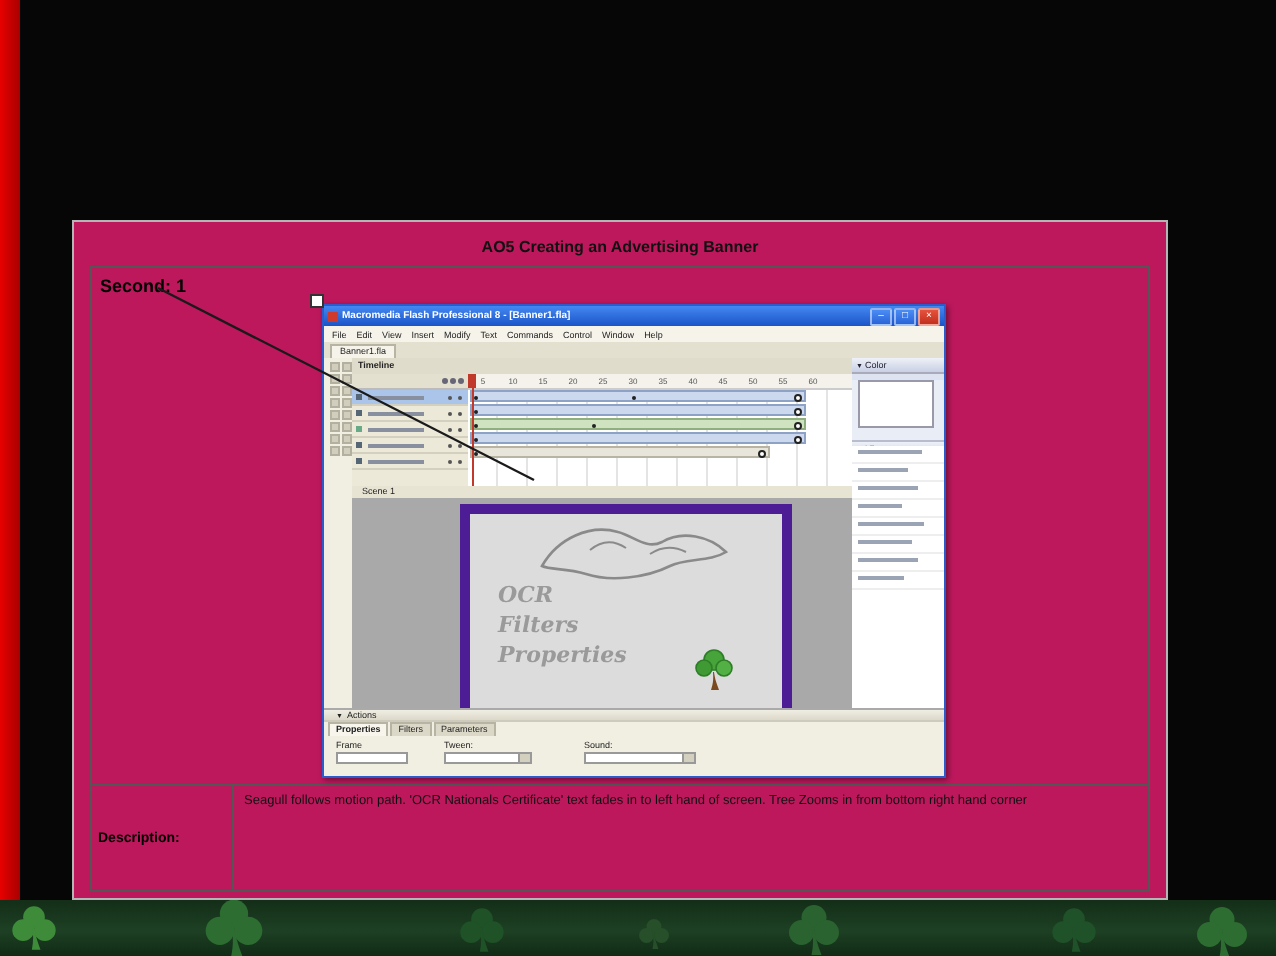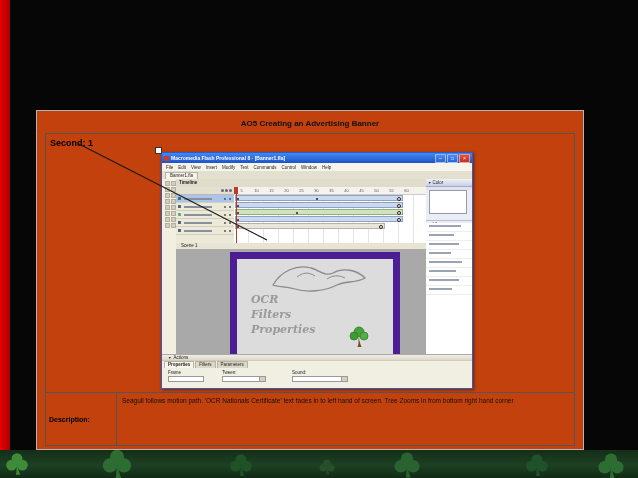--- a/index.html
+++ b/index.html
@@ -8,21 +8,21 @@
   
   .red-bar{position:absolute;left:0;top:0;width:10px;height:450px;
            background:linear-gradient(90deg,#e80000,#a80000);}
   .slide-title{position:absolute;left:0;right:0;top:14px;text-align:center;color:#fff;
                font-family:"DejaVu Sans",sans-serif;font-weight:700;font-size:29px;line-height:1.35;
                letter-spacing:.5px;text-shadow:1px 1px 0 #333;}
   .footer{position:absolute;left:0;bottom:0;width:638px;height:28px;overflow:hidden;
           background:linear-gradient(180deg,#142e18,#1d4023 55%,#112a15);z-index:3;}
   .clover{position:absolute;}
   
-  .doc{position:absolute;left:36px;top:110px;width:546px;height:338px;background:#c2410c;
+  .doc{position:absolute;left:36px;top:110px;width:546px;height:338px;background:#be185d;
        border:1px solid #b5b5b5;z-index:2;}
   .doc-header{position:absolute;left:0;right:0;top:8px;text-align:center;
               font-size:8px;font-weight:bold;color:#111;}
   .second-label{position:absolute;left:13px;top:27px;font-size:9px;font-weight:bold;color:#000;z-index:4;}
   .doc-table{position:absolute;left:8px;top:22px;right:8px;bottom:3px;border:1px solid #555;}
   .desc-row{position:absolute;left:0;right:0;bottom:0;height:52px;border-top:1px solid #555;display:flex;}
   .desc-label{width:64px;border-right:1px solid #555;display:flex;align-items:center;
               padding:2px 3px;font-size:7px;font-weight:bold;color:#000;}
   .desc-text{flex:1;padding:3px 5px;font-size:6.5px;line-height:1.6;color:#111;}
   .annotation{position:absolute;left:0;top:0;width:546px;height:338px;z-index:6;pointer-events:none;}
@@ -85,21 +85,21 @@
   .fbar{position:absolute;height:6px;background:#ccd8ee;border:1px solid #8ea2c6;box-sizing:border-box;}
   .fbar.green{background:#cfe3c0;border-color:#8fb07e;}
   .kf{position:absolute;top:1.5px;width:2px;height:2px;border-radius:50%;background:#222;}
   .kf.hollow{background:#fff;border:1px solid #222;width:2px;height:2px;top:1px;}
   .ph-head{position:absolute;left:0;top:0;width:4px;height:7px;background:#c0392b;z-index:2;}
   .ph-line{position:absolute;left:2px;top:7px;bottom:0;width:1px;background:#c0392b;z-index:2;}
   
   .fl-editbar{position:absolute;left:14px;top:90px;right:46px;height:6px;background:#e8e4d4;
               border-bottom:1px solid #bbb;font-size:4.5px;line-height:6px;padding-left:5px;color:#222;}
   .fl-stage{position:absolute;left:14px;top:96px;right:46px;height:105px;background:#a9a9a9;overflow:hidden;}
-  .banner{position:absolute;left:54px;top:3px;width:156px;height:99px;background:#dcdcdc;border:7px solid #4c1d95;}
+  .banner{position:absolute;left:54px;top:3px;width:156px;height:99px;background:#dcdcdc;border:5px solid #4c1d95;}
   .seagull{position:absolute;left:30px;top:0px;width:110px;height:38px;}
   .stage-text{position:absolute;left:14px;top:34px;font-family:"DejaVu Serif",serif;font-style:italic;
               color:#9a9a9a;font-size:11px;line-height:1.35;font-weight:bold;}
   .tree{position:absolute;left:112px;top:66px;width:20px;height:24px;}
   
   .fl-props{position:absolute;left:0;right:0;bottom:0;height:34px;}
   .actions-bar{position:absolute;left:0;right:0;top:0;height:6px;
                background:linear-gradient(180deg,#f0eee4,#d8d4c4);border-top:1px solid #aaa;
                font-size:4.5px;line-height:6px;padding-left:6px;color:#222;}
   .actions-bar .arr{font-size:3.5px;margin-right:2px;}

